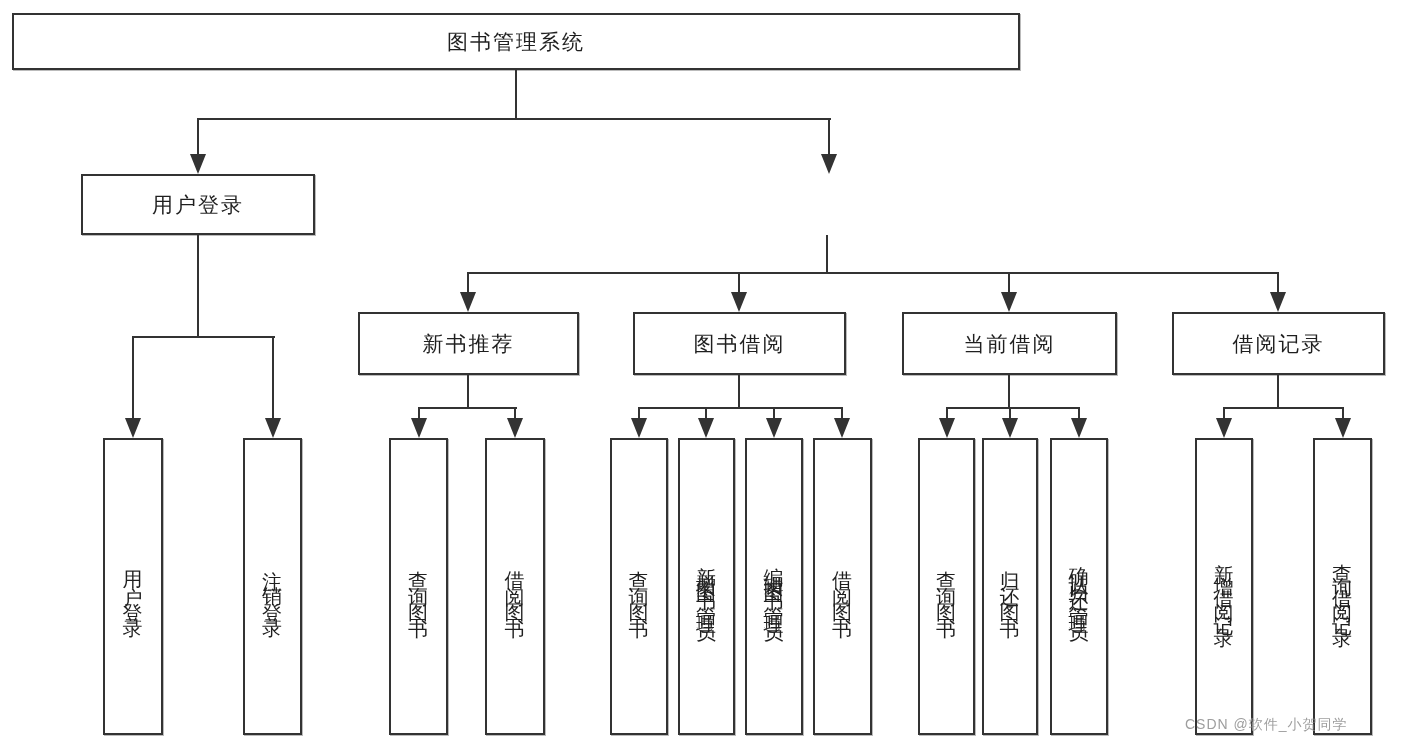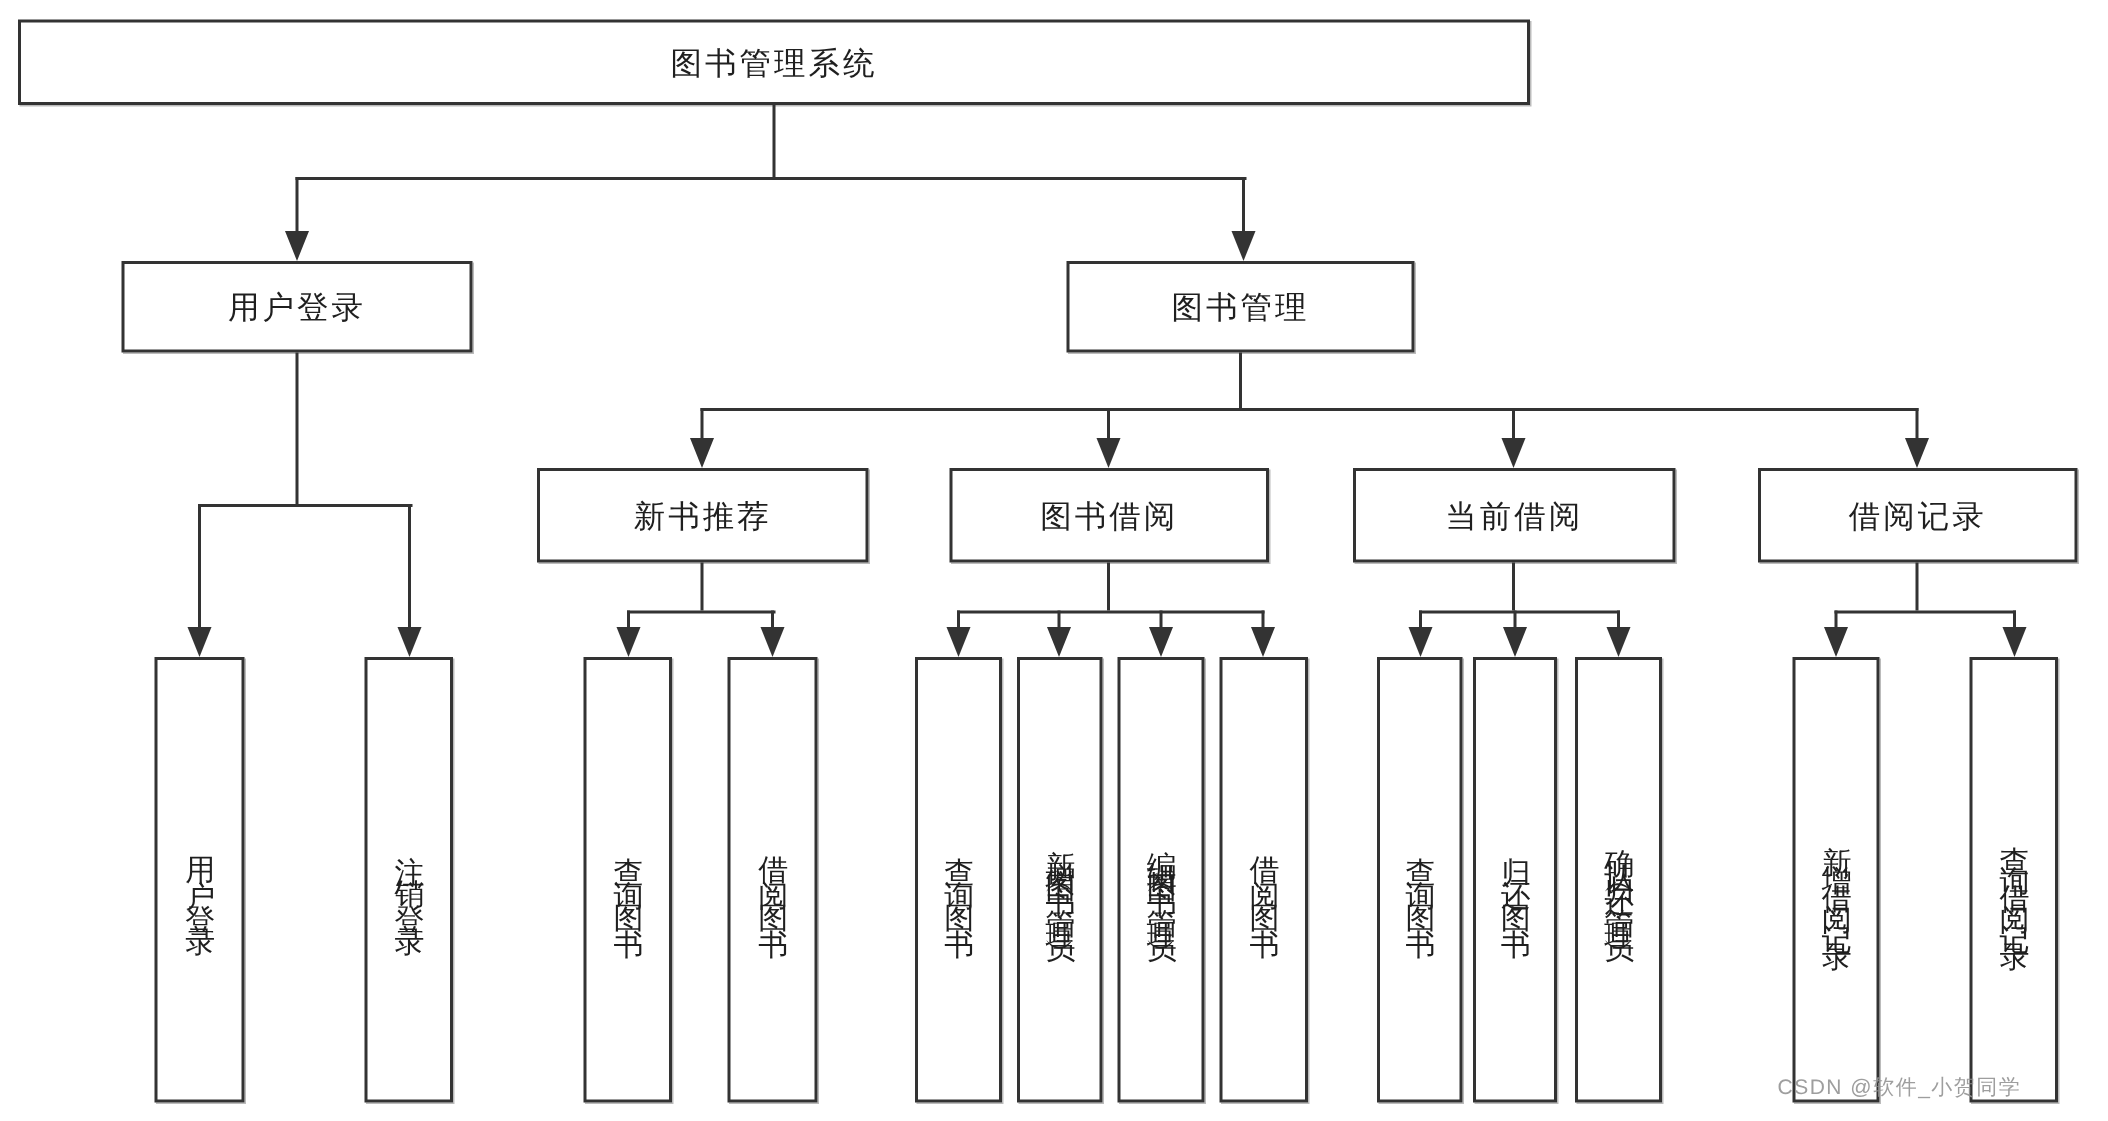--- a/index.html
+++ b/index.html
@@ -37,23 +37,20 @@
 <body>
 
 <div class="stage">
 
   <div class="box" style="left:12px; top:13px; width:1008px; height:57px;">
     <span class="hlabel">图书管理系统</span>
   </div>
 
   <div class="box" style="left:81px; top:174px; width:234px; height:61px;">
     <span class="hlabel">用户登录</span>
-  </div>
-  <div class="box" style="left:711px; top:174px; width:232px; height:61px;">
-    <span class="hlabel">图书管理</span>
   </div>
 
   <div class="box" style="left:633px; top:312px; width:213px; height:63px;">
     <span class="hlabel">图书借阅</span>
   </div>
   <div class="box" style="left:358px; top:312px; width:221px; height:63px;">
     <span class="hlabel">新书推荐</span>
   </div>
   <div class="box" style="left:1172px; top:312px; width:213px; height:63px;">
     <span class="hlabel">借阅记录</span>

